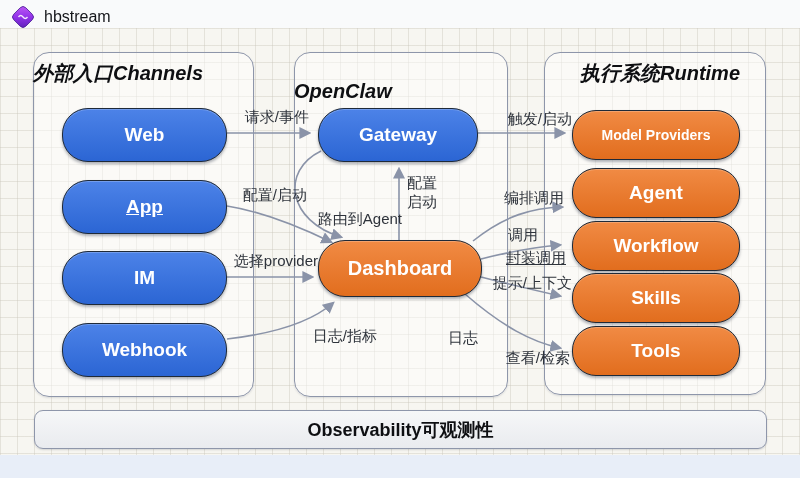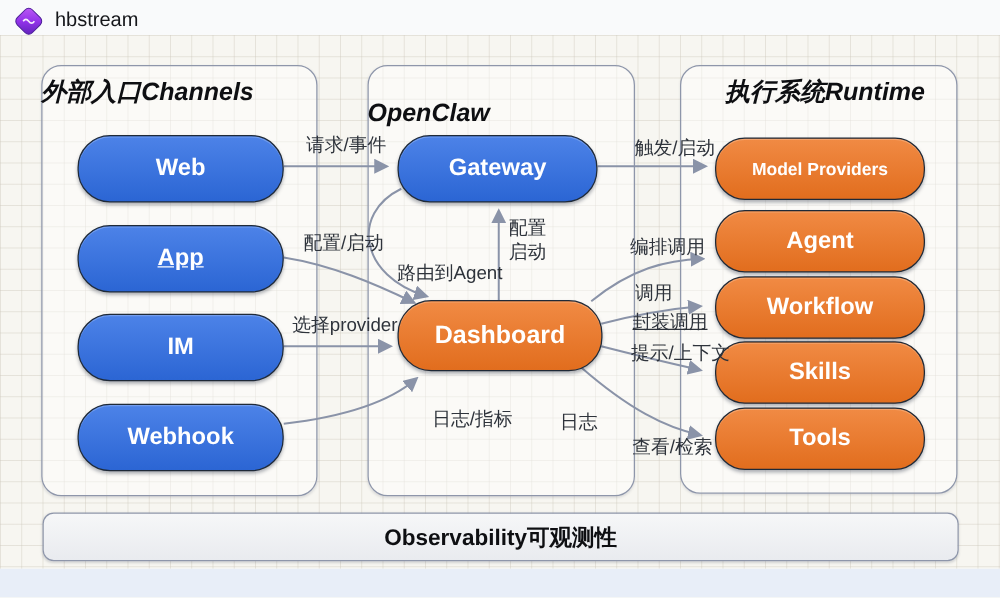--- a/index.html
+++ b/index.html
@@ -127,29 +127,29 @@
     <path class="edge" d="M478,133 L564,133" marker-end="url(#arr)"></path>
     <path class="edge" d="M473,241 C505,215 533,208 562,207" marker-end="url(#arr)"></path>
     <path class="edge" d="M481,259 C512,251 537,247 560,245" marker-end="url(#arr)"></path>
     <path class="edge" d="M481,277 C512,285 538,291 560,296" marker-end="url(#arr)"></path>
     <path class="edge" d="M465,294 C503,327 532,342 560,348" marker-end="url(#arr)"></path>
   </svg>
 
   <div class="elabel" style="left:229px;top:108px;width:80px;">请求/事件</div>
   <div class="elabel" style="left:227px;top:186px;width:80px;">配置/启动</div>
   <div class="elabel" style="left:224px;top:252px;width:94px;">选择provider</div>
-  <div class="elabel" style="left:299px;top:327px;width:78px;margin-left:33px;">日志/指标</div>
+  <div class="elabel" style="left:299px;top:327px;width:78px;">日志/指标</div>
   <div class="elabel" style="left:302px;top:198px;width:100px;margin-top:12px;">路由到Agent</div>
   <div class="elabel pre" style="left:407px;top:173px;width:40px;">配置
 启动</div>
   <div class="elabel" style="left:492px;top:110px;width:80px;">触发/启动</div>
   <div class="elabel" style="left:492px;top:189px;width:72px;">编排调用</div>
   <div class="elabel" style="left:498px;top:226px;width:40px;">调用</div>
   <div class="elabel" style="left:494px;top:249px;width:72px;text-decoration:underline;">封装调用</div>
-  <div class="elabel" style="left:482px;top:274px;width:90px;margin-left:12px;">提示/上下文</div>
+  <div class="elabel" style="left:482px;top:274px;width:90px;">提示/上下文</div>
   <div class="elabel" style="left:438px;top:329px;width:40px;">日志</div>
   <div class="elabel" style="left:492px;top:349px;width:78px;">查看/检索</div>
 
   <div class="node blue" id="node-web">Web</div>
   <div class="node blue" id="node-app">App</div>
   <div class="node blue" id="node-im">IM</div>
   <div class="node blue" id="node-gateway">Gateway</div>
 
   <div class="node blue" id="node-webhook">Webhook</div>
   <div class="node orange" id="node-dashboard">Dashboard</div>

